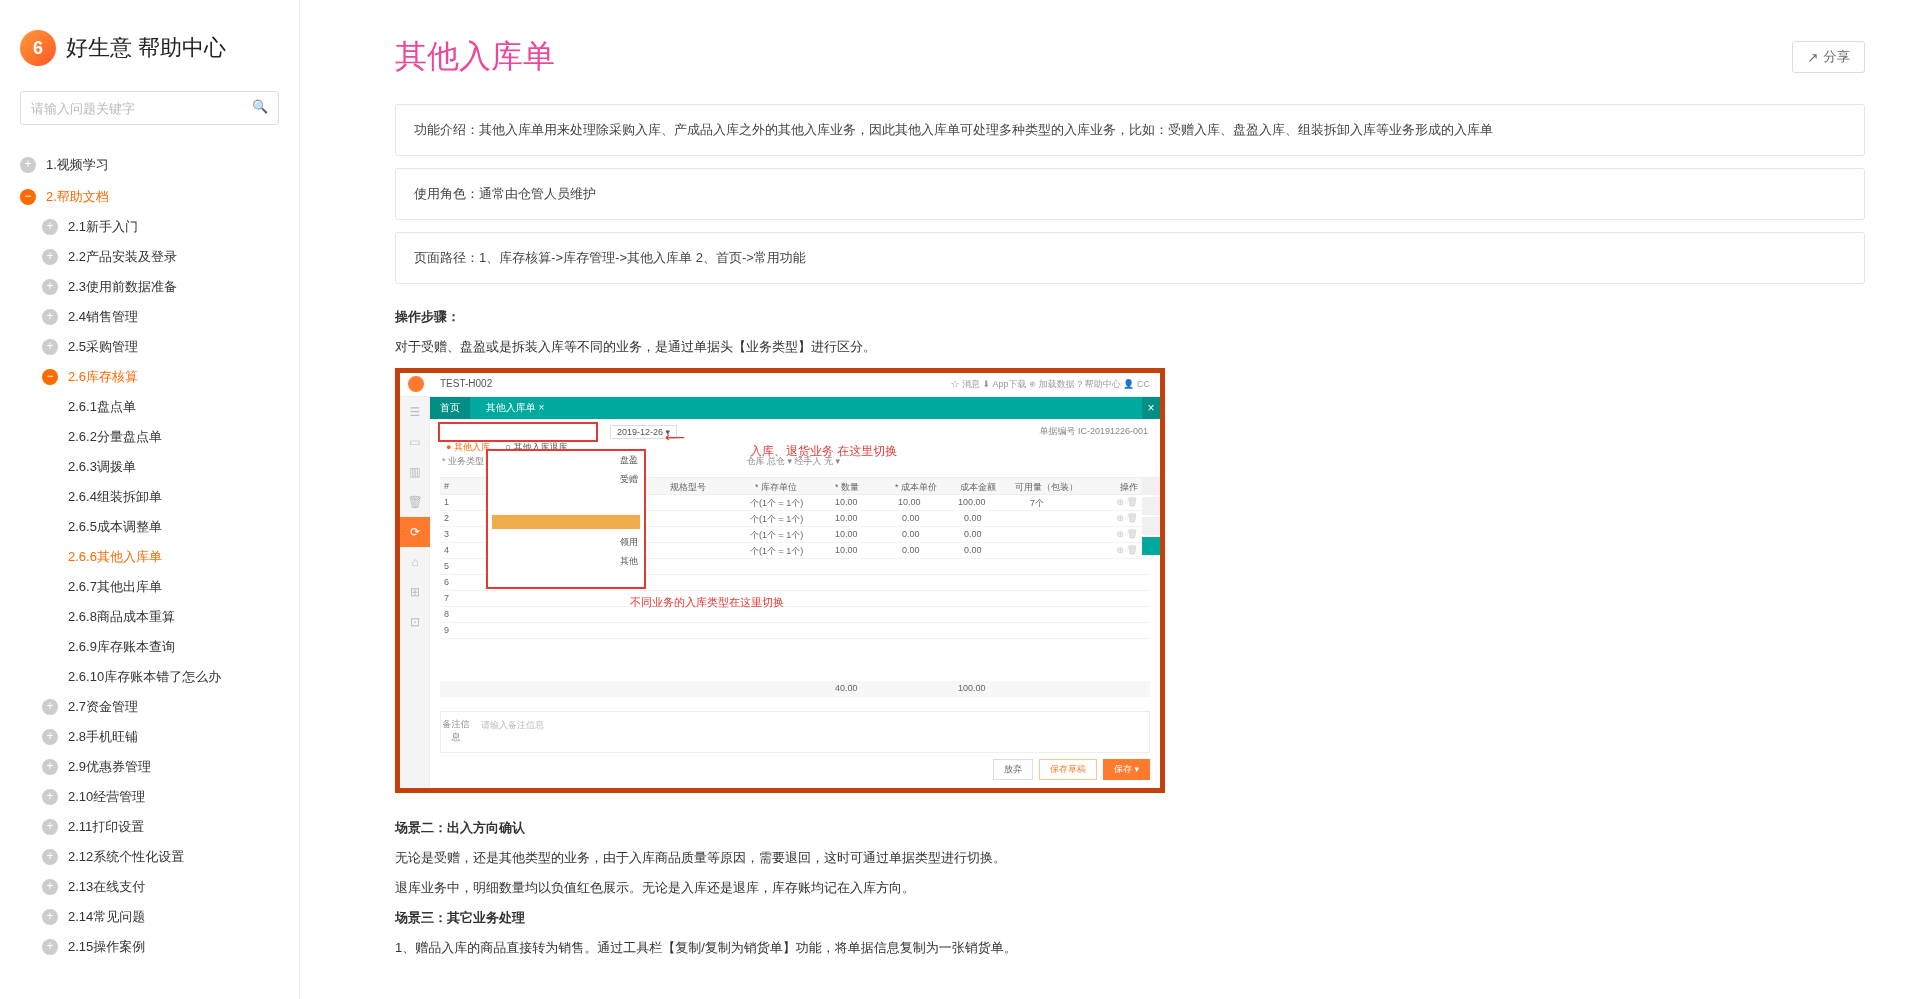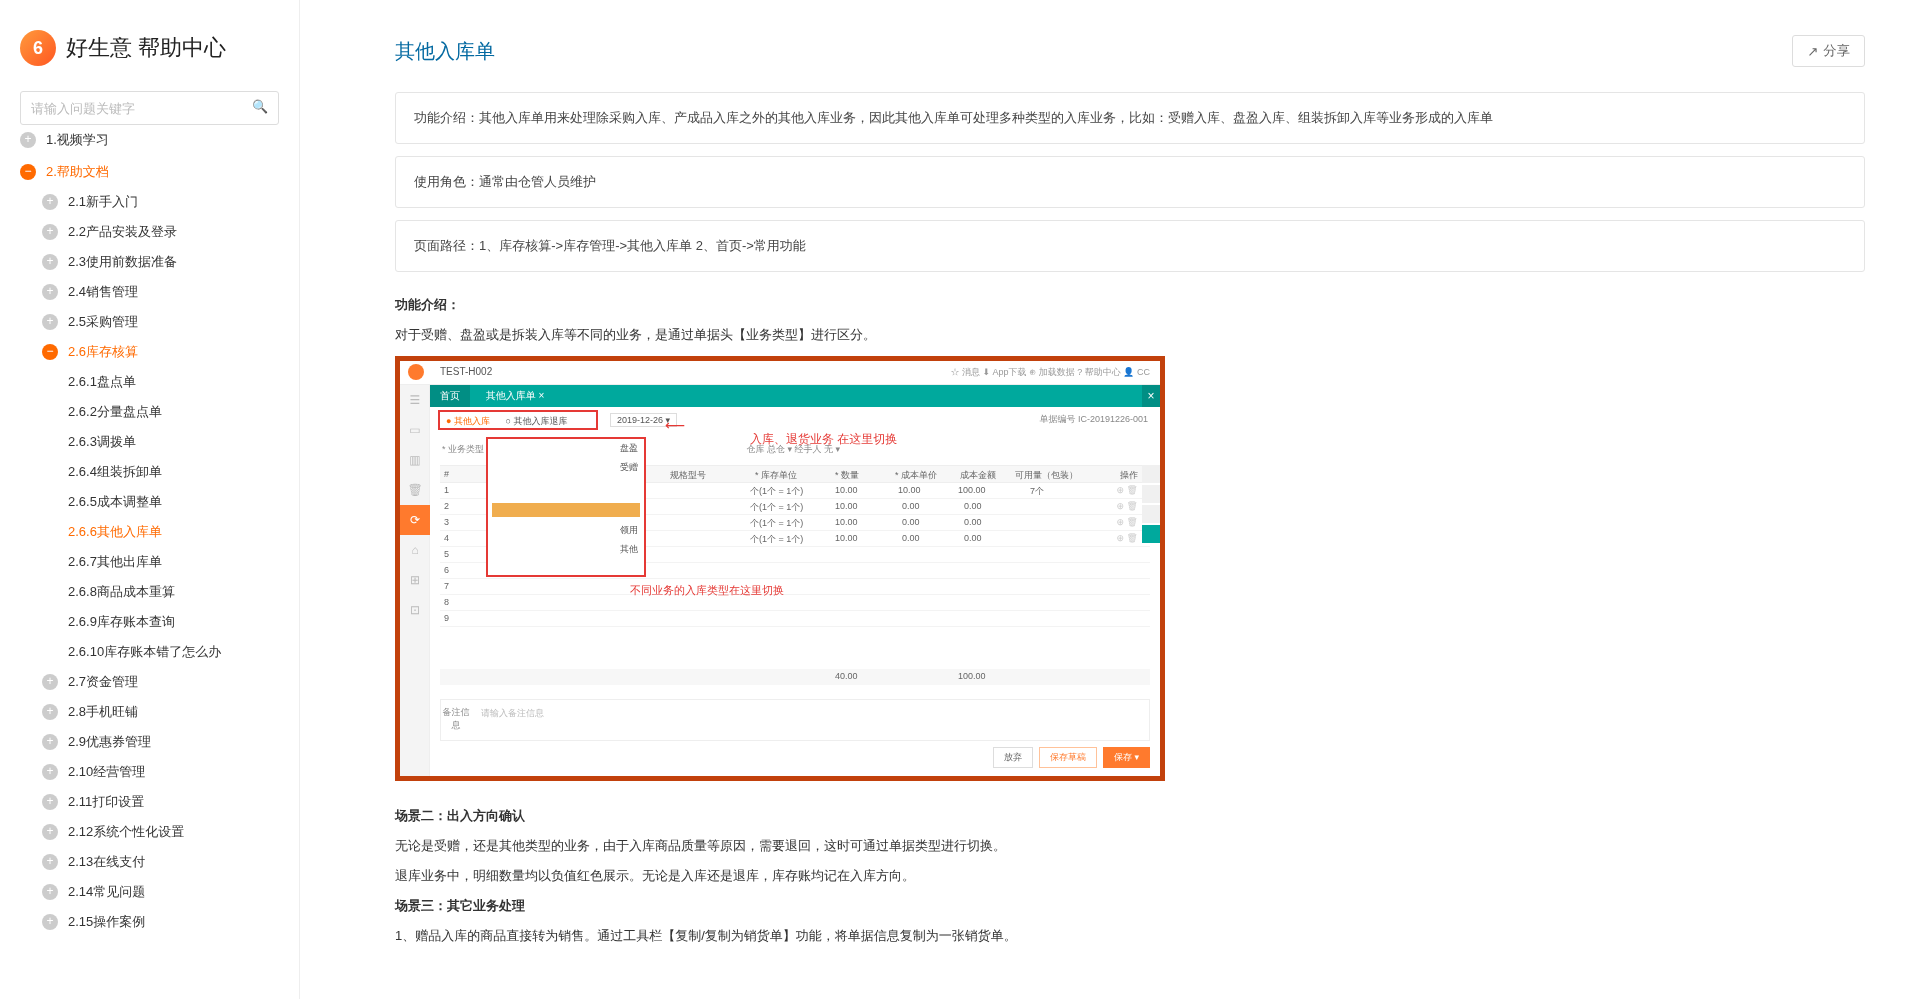--- a/index.html
+++ b/index.html
@@ -2,58 +2,58 @@
 <html><head>
 <meta charset="utf-8">
 <style>
 * { margin: 0; padding: 0; box-sizing: border-box; }
 body { font-family: "Microsoft YaHei", Arial, sans-serif; font-size: 13px; color: #333; background: #fff; }
 .page { display: flex; width: 1920px; min-height: 999px; }
 .sidebar { width: 300px; padding: 30px 20px 20px 20px; border-right: 1px solid #eee; }
 .logo-row { display: flex; align-items: center; margin-bottom: 25px; }
 .logo { width: 36px; height: 36px; border-radius: 50%; background: linear-gradient(135deg, #ff9a3c, #ff5722); display: flex; align-items: center; justify-content: center; color: #fff; font-weight: bold; font-size: 18px; margin-right: 10px; }
 .brand { font-size: 22px; font-weight: 500; color: #222; }
-.search-box { position: relative; }
+.search-box { position: relative; margin-bottom: 25px; }
 .search-box input { width: 100%; height: 34px; border: 1px solid #ddd; border-radius: 3px; padding: 0 32px 0 10px; font-size: 13px; color: #666; }
 .search-box input::placeholder { color: #bbb; }
 .search-box .si { position: absolute; right: 10px; top: 8px; color: #888; }
 .nav ul { list-style: none; }
 .nav > ul > li { margin-bottom: 2px; }
 .nav li .row { display: flex; align-items: center; padding: 6px 0; cursor: pointer; color: #333; }
 .nav li .row .pm { width: 16px; height: 16px; border-radius: 50%; background: #ccc; color: #fff; font-size: 12px; line-height: 15px; text-align: center; margin-right: 10px; flex-shrink: 0; }
 .nav li.open > .row .pm { background: #ff6a00; }
 .nav li .row .lab { flex: 1; }
 .nav li.open > .row .lab { color: #ff6a00; }
 .nav ul ul { padding-left: 22px; }
 .nav ul ul ul { padding-left: 20px; }
 .nav ul ul ul li .row { padding-left: 6px; }
 .nav li.active > .row .lab { color: #ff6a00; }
 .main { flex: 1; padding: 35px 55px 40px 95px; }
 .page-head { display: flex; justify-content: space-between; align-items: center; margin-bottom: 25px; }
-.page-title { font-size: 20px; font-weight: 500; color: #0369a1; }
+.page-title { font-size: 32px; font-weight: 500; color: #ec4899; }
 .share-btn { border: 1px solid #ddd; border-radius: 3px; padding: 6px 14px; color: #666; background: #fff; display: flex; align-items: center; gap: 5px; }
 .info-card { border: 1px solid #e5e5e5; border-radius: 3px; padding: 14px 18px; margin-bottom: 12px; line-height: 1.7; color: #444; }
 .section { margin: 20px 0 8px 0; color: #333; line-height: 2.0; }
 .section strong { font-weight: bold; }
 .section p { margin-bottom: 4px; }
 .screenshot { width: 770px; height: 425px; border: 5px solid #c2410c; background: #fafafa; margin: 6px 0 22px 0; position: relative; overflow: hidden; }
 .ss-top { position: absolute; top:0; left:0; right:0; height:24px; background:#fff; border-bottom:1px solid #eee; }
 .ss-logo { position:absolute; top:3px; left:8px; width:16px; height:16px; border-radius:50%; background:#ff7a2d; }
 .ss-test { position:absolute; top:5px; left:40px; font-size:10px; color:#555; }
 .ss-topright { position:absolute; top:5px; right:10px; font-size:9px; color:#999; }
 .ss-tabs { position:absolute; top:24px; left:30px; right:0; height:22px; background:#00a99d; }
 .ss-tab1 { position:absolute; top:0; left:0; height:22px; width:40px; background:#018e84; color:#fff; font-size:10px; line-height:22px; text-align:center; }
 .ss-tab2 { position:absolute; top:0; left:40px; height:22px; width:90px; background:#00a99d; color:#fff; font-size:10px; line-height:22px; text-align:center; }
 .ss-close { position:absolute; top:0; right:0; width:18px; height:22px; background:#018e84; color:#fff; text-align:center; line-height:22px; font-size:12px; }
 .ss-side { position:absolute; top:24px; left:0; width:30px; bottom:0; background:#f4f4f4; border-right:1px solid #eee; }
 .ss-side .ic { width:30px; height:30px; display:flex; align-items:center; justify-content:center; color:#bbb; font-size:12px; }
 .ss-side .ic.active { background:#ff7a2d; color:#fff; }
 .ss-body { position:absolute; top:46px; left:30px; right:0; bottom:0; background:#fff; }
 .ss-redbox1 { position:absolute; top:3px; left:8px; width:160px; height:20px; border:2px solid #e53935; }
-.ss-redbox1 .opt { display:inline-block; margin:3px 6px 0 6px; color:#555; font-size:9px; }
+.ss-redbox1 .opt { display:inline-block; margin:17px 6px 0 6px; color:#555; font-size:9px; }
 .ss-redbox1 .opt.sel { color:#ff6a00; }
 .ss-date { position:absolute; top:6px; left:180px; font-size:9px; color:#555; border:1px solid #ddd; padding:1px 6px; background:#fff; }
 .ss-arrow1 { position:absolute; top:10px; left:235px; color:#e53935; font-size:14px; }
 .ss-note1 { position:absolute; top:24px; left:320px; color:#e53935; font-size:12px; }
 .ss-serial { position:absolute; top:6px; right:12px; font-size:9px; color:#888; }
 .ss-row2 { position:absolute; top:36px; left:10px; right:10px; height:18px; font-size:9px; color:#888; }
 .ss-redbox2 { position:absolute; top:30px; left:56px; width:160px; height:140px; border:2px solid #e53935; background:#fff; z-index:2; }
 .ss-redbox2 .sel { background:#f0ad4e; height:14px; margin:26px 4px 4px 4px; }
 .ss-redbox2 .it { font-size:9px; color:#555; padding:3px 6px;text-align:right; }
 .ss-thead { position:absolute; top:58px; left:10px; right:10px; height:18px; background:#f7f7f7; border-top:1px solid #eee; border-bottom:1px solid #eee; }
@@ -256,21 +256,21 @@
         <span>↗</span>
         <span>分享</span>
       </button>
     </div>
 
     <div class="info-card">功能介绍：其他入库单用来处理除采购入库、产成品入库之外的其他入库业务，因此其他入库单可处理多种类型的入库业务，比如：受赠入库、盘盈入库、组装拆卸入库等业务形成的入库单</div>
     <div class="info-card">使用角色：通常由仓管人员维护</div>
     <div class="info-card">页面路径：1、库存核算-&gt;库存管理-&gt;其他入库单 2、首页-&gt;常用功能</div>
 
     <div class="section">
-      <p><strong>功能介绍：</strong></p>
+      <p><strong>操作步骤：</strong></p>
       <p>对于受赠、盘盈或是拆装入库等不同的业务，是通过单据头【业务类型】进行区分。</p>
     </div>
 
     <div class="screenshot">
       <div class="ss-top">
         <div class="ss-logo"></div>
         <div class="ss-test">TEST-H002</div>
         <div class="ss-topright">☆ 消息   ⬇ App下载   ⊕ 加载数据   ? 帮助中心   👤  CC</div>
       </div>
       <div class="ss-side">

